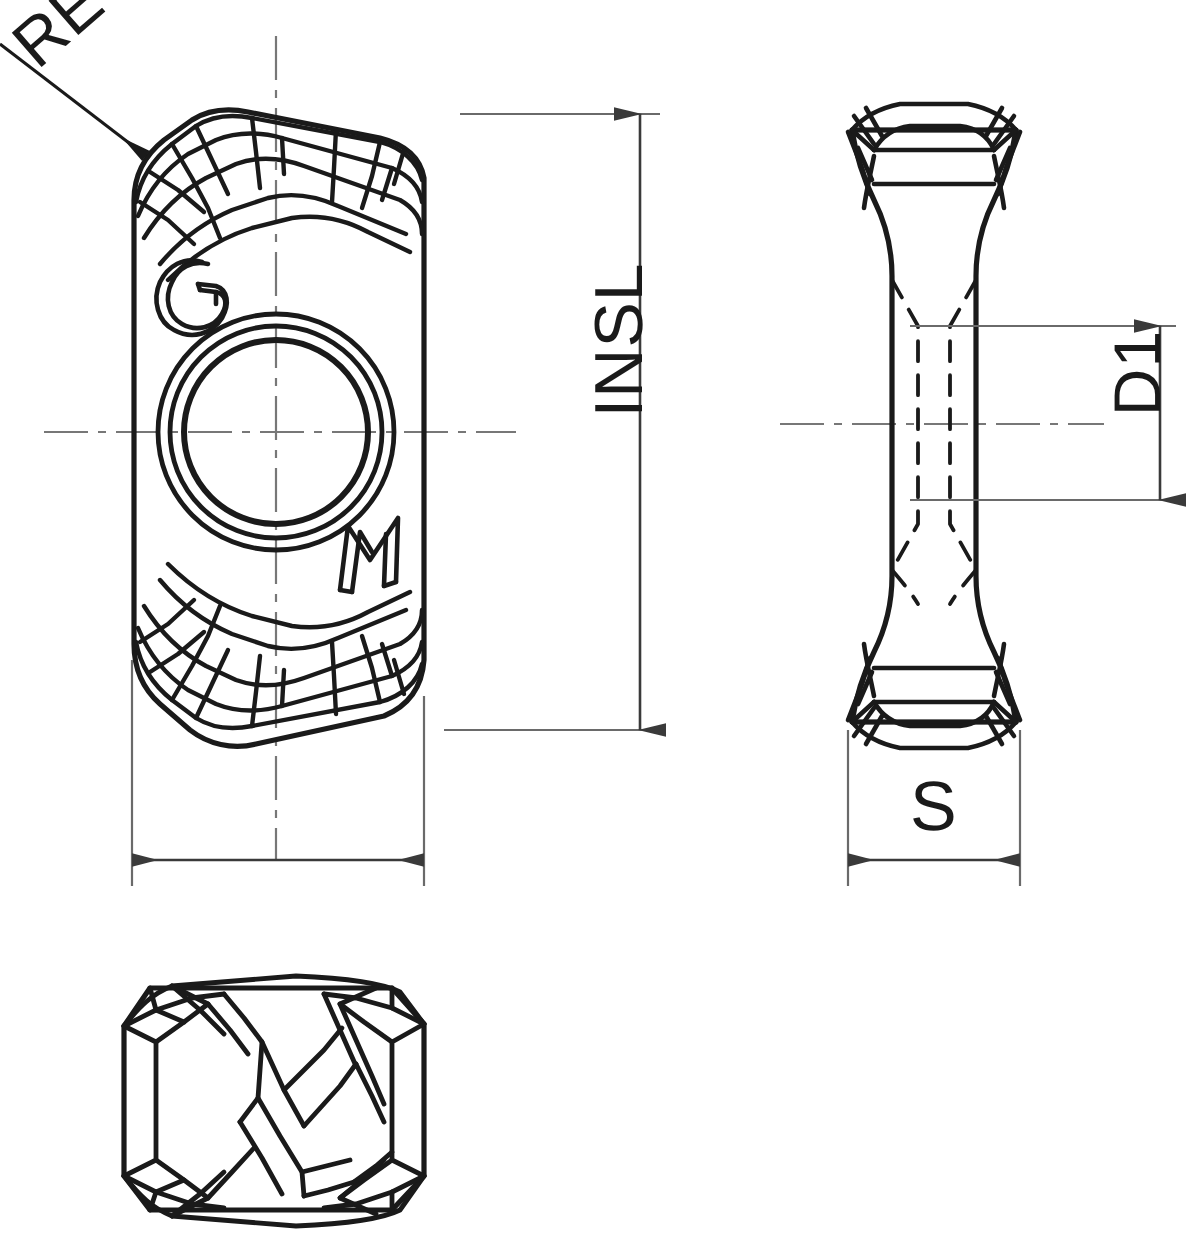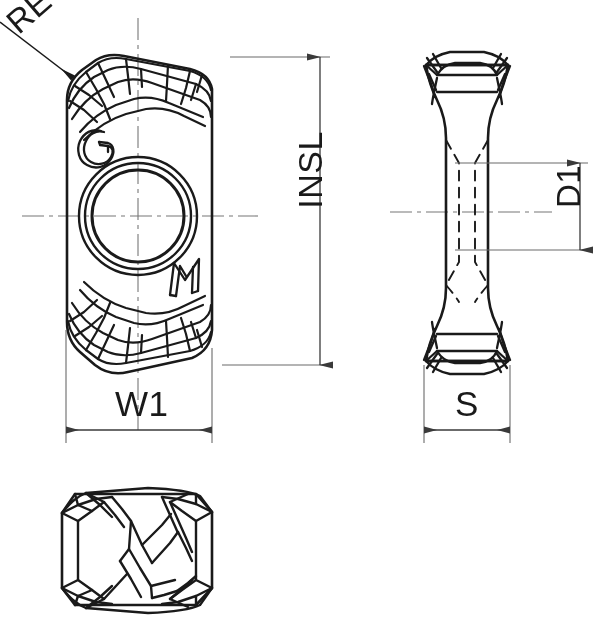--- a/index.html
+++ b/index.html
@@ -348,21 +348,20 @@
       <line x1="424" y1="365" x2="424" y2="443"></line>
       <line x1="510" y1="365" x2="510" y2="443"></line>
       <line x1="424" y1="430" x2="510" y2="430" stroke="#3a3a3a" stroke-width="1.3" marker-start="url(#arrowStart)" marker-end="url(#arrowEnd)"></line>
     </g>
   </svg>
 
   <div class="dim-label lbl-re">RE</div>
 
   <div class="dim-label lbl-insl">INSL</div>
 
-  <div class="dim-label lbl-w1">W1</div>
 
   <div class="dim-label lbl-d1">D1</div>
 
   <div class="dim-label lbl-s">S</div>
 
   <div class="mark-g">G</div>
 
   <div class="mark-m">M</div>
 
 </div>

